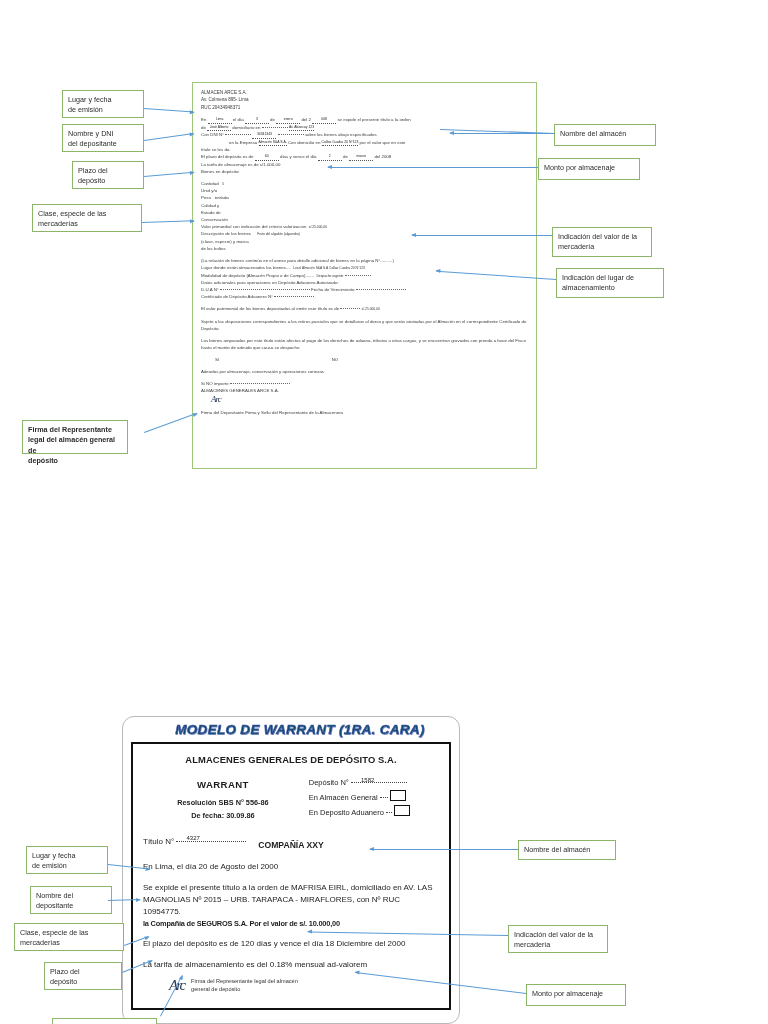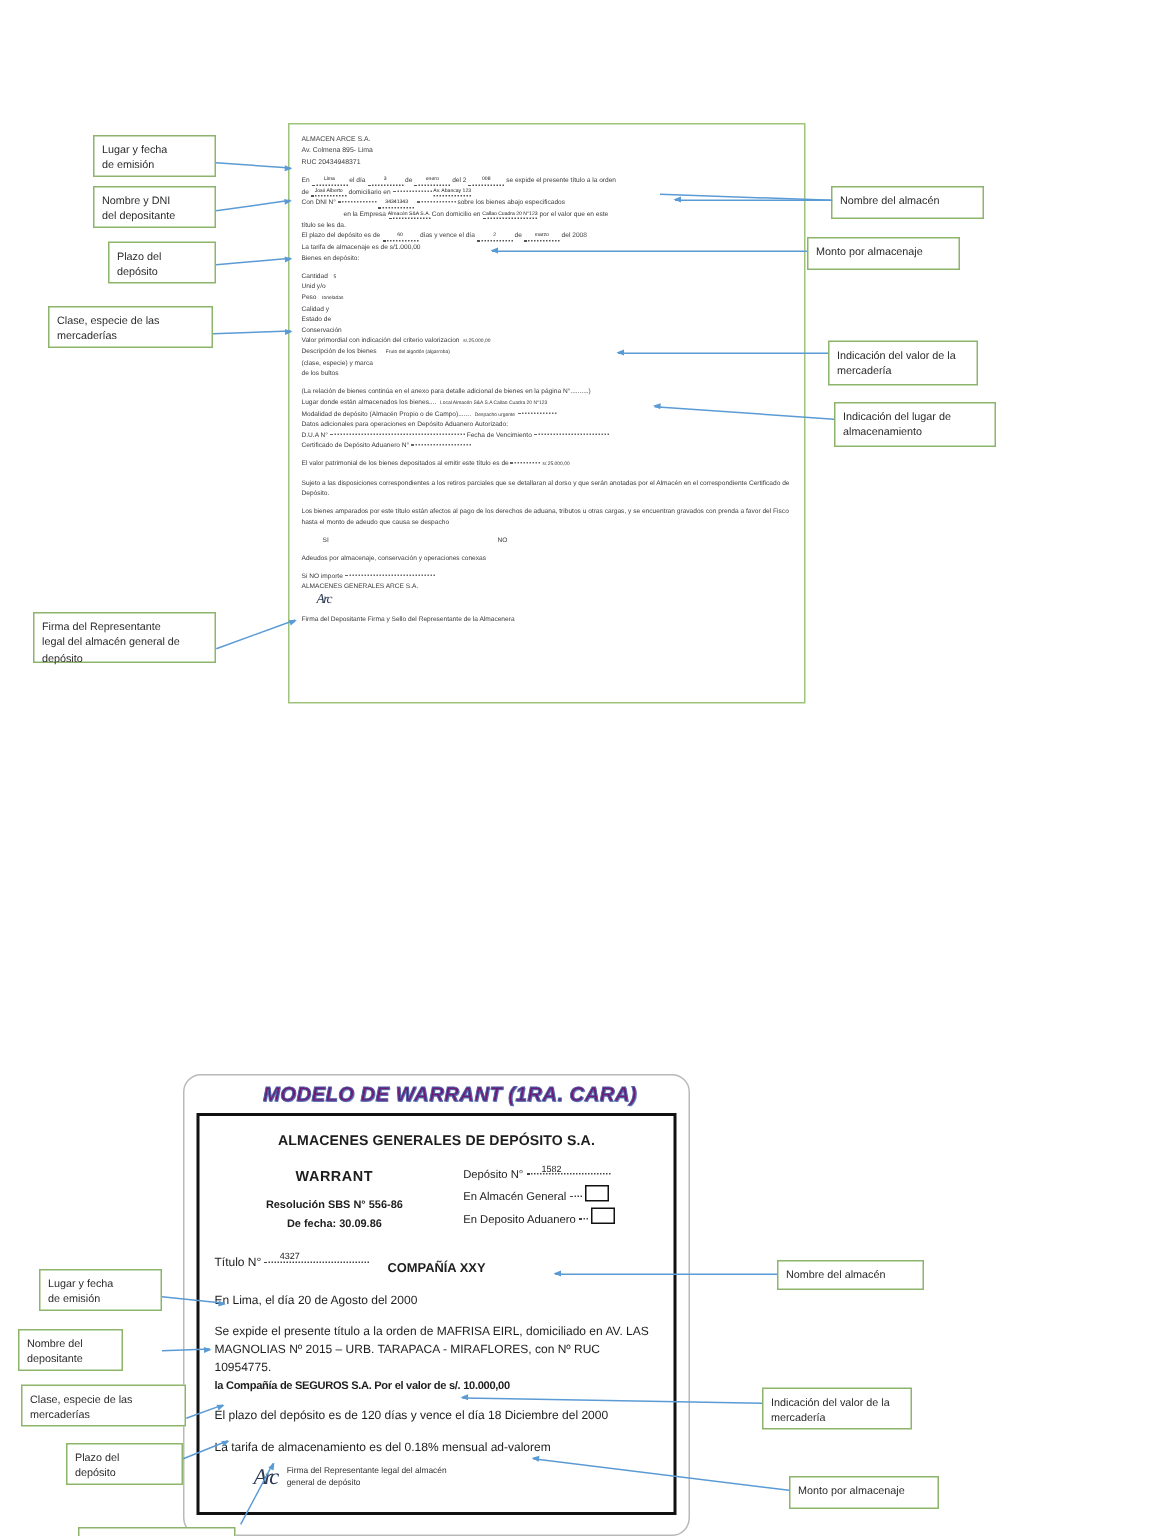--- a/index.html
+++ b/index.html
@@ -78,21 +78,21 @@
     background:#fff;
     box-sizing:border-box;
   }
   #wtitle{
     position:absolute;left:150px;top:722px;width:300px;
     text-align:center;
     font-family:"Liberation Sans", sans-serif;
     font-weight:bold;font-style:italic;
     font-size:13.5px;
     letter-spacing:0.3px;
-    color:#701a75;
+    color:#0c4a6e;
     -webkit-text-stroke:0.6px #4a5fa5;
     text-shadow:0.6px 0.6px 0 #7f90c9;
   }
   #doc-bottom{
     position:absolute;left:131px;top:742px;width:320px;height:268px;
     border:2.2px solid #111;
     background:#fff;
     box-sizing:border-box;
     padding:7px 10px 5px 10px;
     font-size:7.6px;
@@ -277,21 +277,21 @@
 </div>
 
 <div class="callout" style="left:62px;top:90px;width:82px;height:28px;">Lugar y fecha
 de emisión</div>
 <div class="callout" style="left:62px;top:124px;width:82px;height:28px;">Nombre y DNI
 del depositante</div>
 <div class="callout" style="left:72px;top:161px;width:72px;height:28px;">Plazo del
 depósito</div>
 <div class="callout" style="left:32px;top:204px;width:110px;height:28px;">Clase, especie de las
 mercaderías</div>
-<div class="callout" style="left:22px;top:408px;width:122px;height:34px;">Firma del Representante
+<div class="callout" style="left:22px;top:420px;width:106px;height:34px;font-weight:bold;">Firma del Representante
 legal del almacén general de
 depósito</div>
 
 <div class="callout" style="left:554px;top:124px;width:102px;height:22px;">Nombre del almacén</div>
 <div class="callout" style="left:538px;top:158px;width:102px;height:22px;">Monto por almacenaje</div>
 <div class="callout" style="left:552px;top:227px;width:100px;height:30px;">Indicación del valor de la
 mercadería</div>
 <div class="callout" style="left:556px;top:268px;width:108px;height:30px;">Indicación del lugar de
 almacenamiento</div>
 
@@ -353,21 +353,21 @@
     <span class="sig-mark">Arc</span>
     <span class="sig-text">
       <span>Firma del Representante legal del almacén</span><br>
       <span>general de depósito</span>
     </span>
   </div>
 </div>
 
 <div class="callout" style="left:26px;top:846px;width:82px;height:28px;">Lugar y fecha
 de emisión</div>
-<div class="callout" style="left:12px;top:886px;width:70px;height:28px;">Nombre del
+<div class="callout" style="left:30px;top:886px;width:82px;height:28px;">Nombre del
 depositante</div>
 <div class="callout" style="left:14px;top:923px;width:110px;height:28px;">Clase, especie de las
 mercaderías</div>
 <div class="callout" style="left:44px;top:962px;width:78px;height:28px;">Plazo del
 depósito</div>
 <div class="callout" style="left:52px;top:1018px;width:105px;height:26px;"></div>
 
 <div class="callout" style="left:518px;top:840px;width:98px;height:20px;">Nombre del almacén</div>
 <div class="callout" style="left:508px;top:925px;width:100px;height:28px;">Indicación del valor de la
 mercadería</div>

